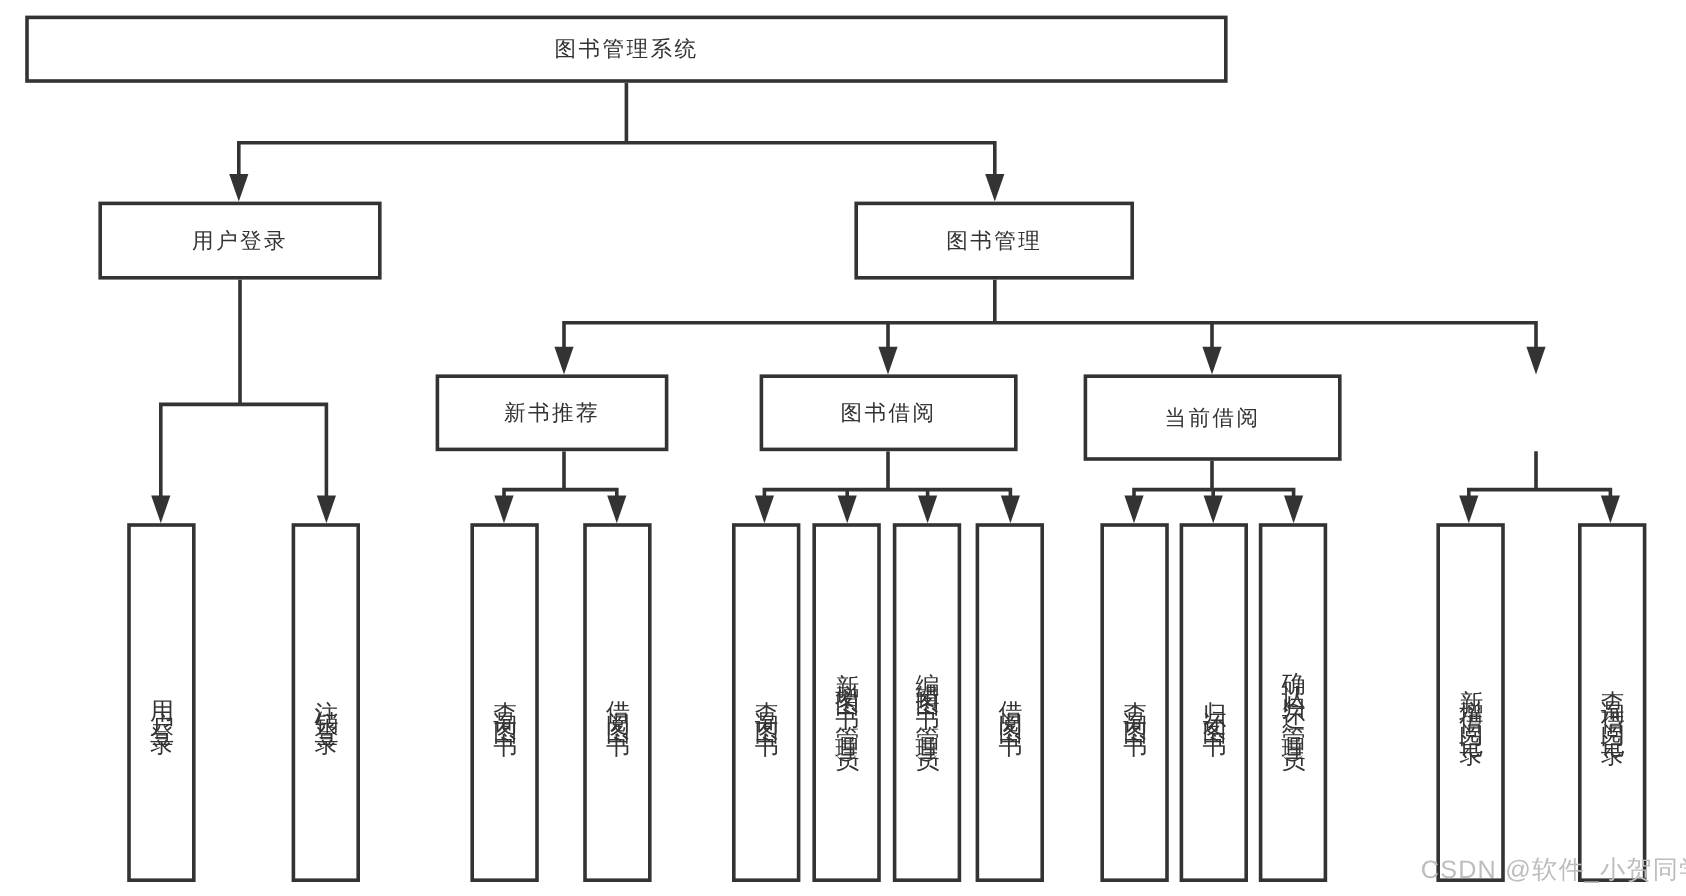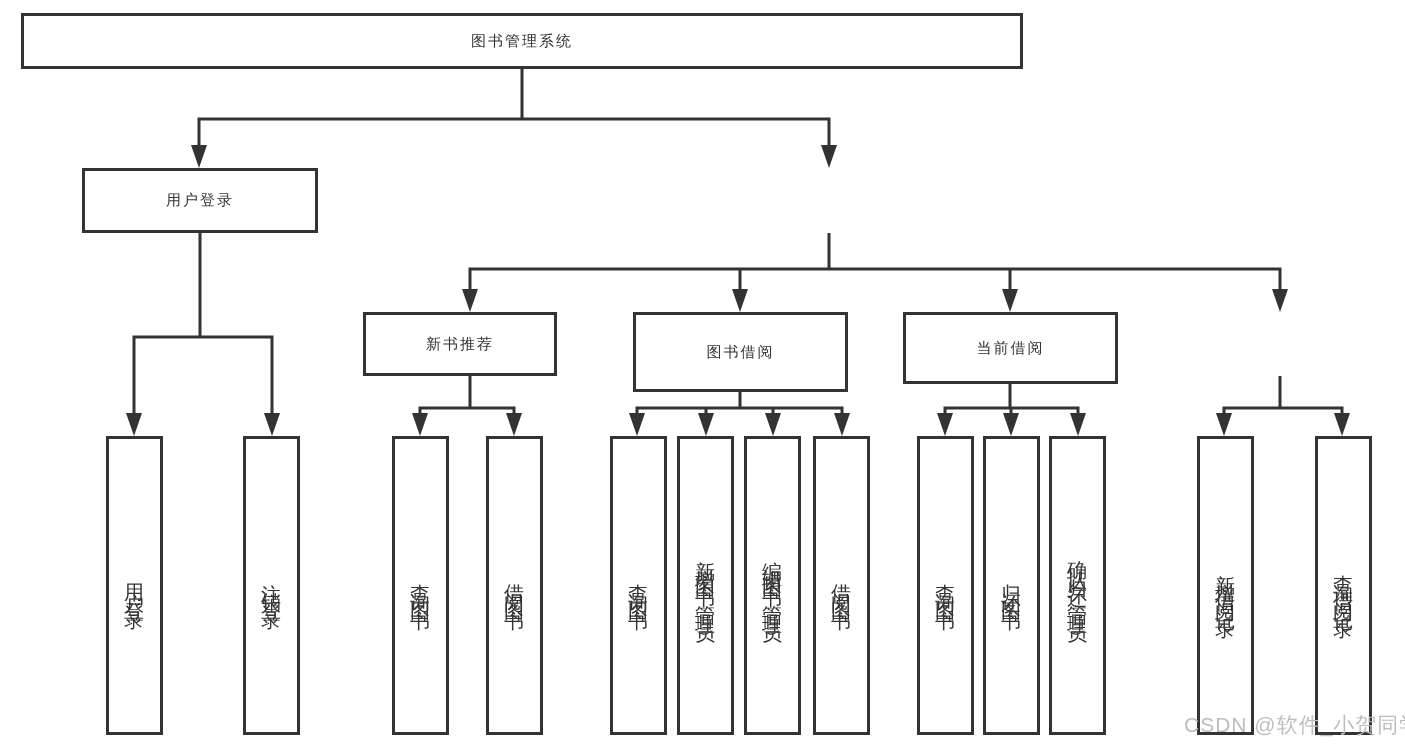--- a/index.html
+++ b/index.html
@@ -23,21 +23,21 @@
     box-sizing: border-box;
     border: 3px solid #333333;
     background: #ffffff;
     display: flex;
     align-items: center;
     justify-content: center;
     color: #333333;
     z-index: 2;
   }
   .hnode {
-    font-size: 15px;
+    font-size: 18px;
     letter-spacing: 2px;
     white-space: nowrap;
   }
   .leaf .vtext {
     writing-mode: vertical-rl;
     text-orientation: mixed;
     font-size: 20px;
     letter-spacing: 9px;
     line-height: 1;
     color: #333333;
@@ -93,23 +93,24 @@
       <polygon points="1003,413 1019,413 1011,436"></polygon>
       <polygon points="1070,413 1086,413 1078,436"></polygon>
       <polygon points="1216,413 1232,413 1224,436"></polygon>
       <polygon points="1334,413 1350,413 1342,436"></polygon>
     </g>
   </svg>
 
   <div class="node hnode" style="left:21px;top:13px;width:1002px;height:56px">图书管理系统</div>
 
   <div class="node hnode" style="left:82px;top:168px;width:236px;height:65px">用户登录</div>
+  <div class="node hnode" style="left:712px;top:168px;width:233px;height:65px">图书管理</div>
 
   <div class="node hnode" style="left:363px;top:312px;width:194px;height:64px">新书推荐</div>
-  <div class="node hnode" style="left:633px;top:312px;width:215px;height:80px">图书借阅</div>
+  <div class="node hnode" style="left:633px;top:312px;width:215px;height:64px">图书借阅</div>
   <div class="node hnode" style="left:903px;top:312px;width:215px;height:72px">当前借阅</div>
 
   <div class="node leaf" style="left:106px;top:436px;width:57px;height:299px">
     <span class="vtext">用户登录</span>
   </div>
   <div class="node leaf" style="left:243px;top:436px;width:57px;height:299px">
     <span class="vtext">注销登录</span>
   </div>
 
   <div class="node leaf" style="left:392px;top:436px;width:57px;height:299px">

